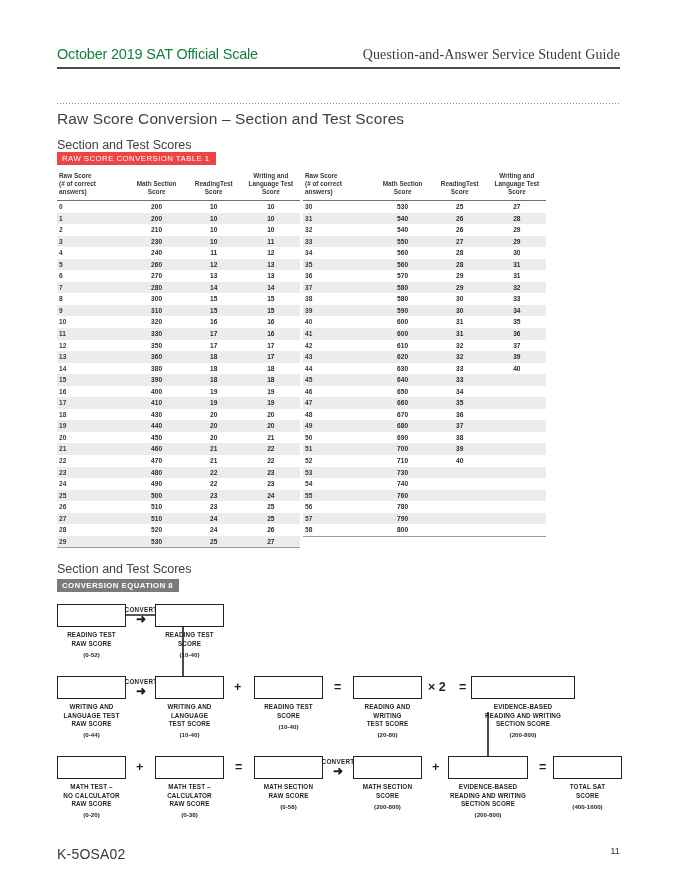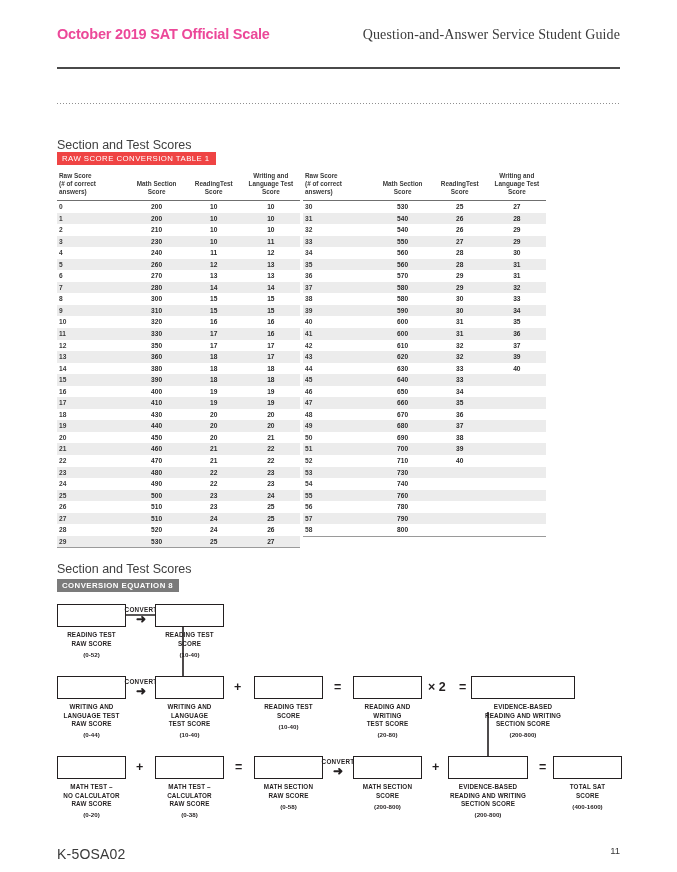--- a/index.html
+++ b/index.html
@@ -11,21 +11,21 @@
     -webkit-font-smoothing:antialiased;
     overflow:hidden;
   }
   .page{position:relative;width:677px;height:872px;box-sizing:border-box;}
 
   
   .runhead{
     position:absolute;left:57px;top:26px;width:563px;
     display:flex;align-items:baseline;justify-content:space-between;
   }
-  .runhead-left{font-size:14.5px;font-weight:700;letter-spacing:-0.2px;color:#ec4899;}
+  .runhead-left{font-size:14.5px;font-weight:400;letter-spacing:-0.2px;color:#15803d;margin-top:20px;}
   .runhead-right{font-family:"Liberation Serif",serif;font-size:14px;color:#3a3a3a;letter-spacing:.1px;}
 
   .rule-top{position:absolute;left:57px;top:67px;width:563px;height:2px;background:#4a4a4a;}
 
   .h1{position:absolute;left:57px;top:76px;font-size:16.5px;font-weight:400;letter-spacing:.2px;color:#3f3f3f;}
   .rule-dot{position:absolute;left:57px;top:103px;width:563px;height:1px;
             background-image:repeating-linear-gradient(to right,#8f8f8f 0 1px,transparent 1px 3px);}
 
   .h2{position:absolute;left:57px;top:110px;font-size:15.5px;font-weight:400;color:#3f3f3f;letter-spacing:.1px;}
 
@@ -95,20 +95,21 @@
 
 <div class="page">
 
   <div class="runhead">
     <div class="runhead-left">October 2019 SAT Official Scale</div>
     <div class="runhead-right">Question-and-Answer Service Student Guide</div>
   </div>
   <div class="rule-top"></div>
 
   <div class="rule-dot"></div>
+  <div class="h2">Raw Score Conversion – Section and Test Scores</div>
   <div class="h3">Section and Test Scores</div>
   <div class="tablebadge">RAW SCORE CONVERSION TABLE 1</div>
 
   <div class="stable left">
     <table>
       <colgroup>
           <col class="col-rs">
           <col class="col-m">
           <col class="col-r">
           <col class="col-w">

